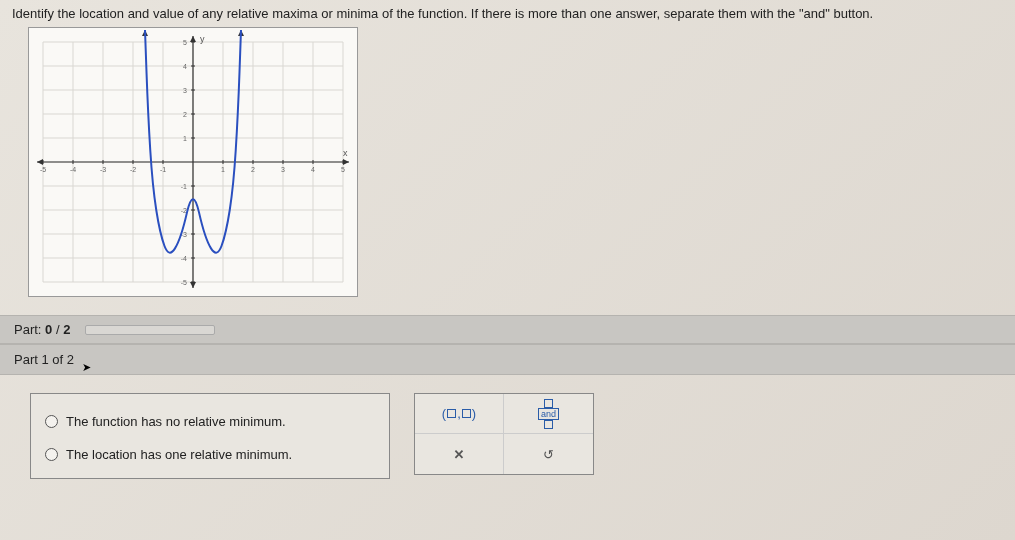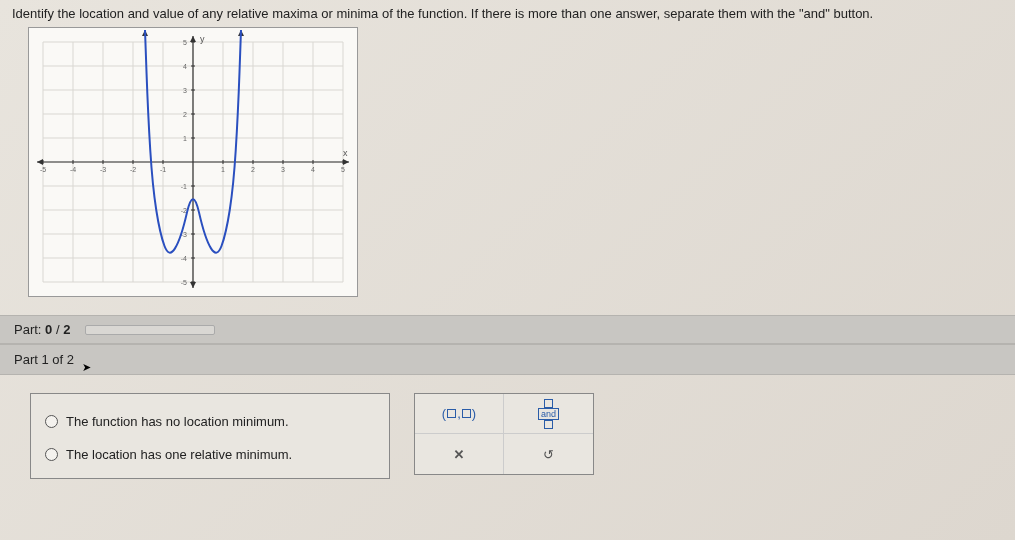--- a/index.html
+++ b/index.html
@@ -205,21 +205,21 @@
 
 <div class="part-header">
   <span>Part 1 of 2</span>
   <span class="cursor-arrow">➤</span>
 </div>
 
 <div class="answer-area">
   <div class="radio-box">
     <div class="radio-opt">
       <span class="radio-circle"></span>
-      <span>The function has no location minimum.</span>
+      <span>The function has no relative minimum.</span>
     </div>
     <div class="radio-opt">
       <span class="radio-circle"></span>
       <span>The location has one relative minimum.</span>
     </div>
   </div>
 
   <div class="toolbox">
     <div class="tool-cell">
       (<span class="square"></span>,<span class="square"></span>)

